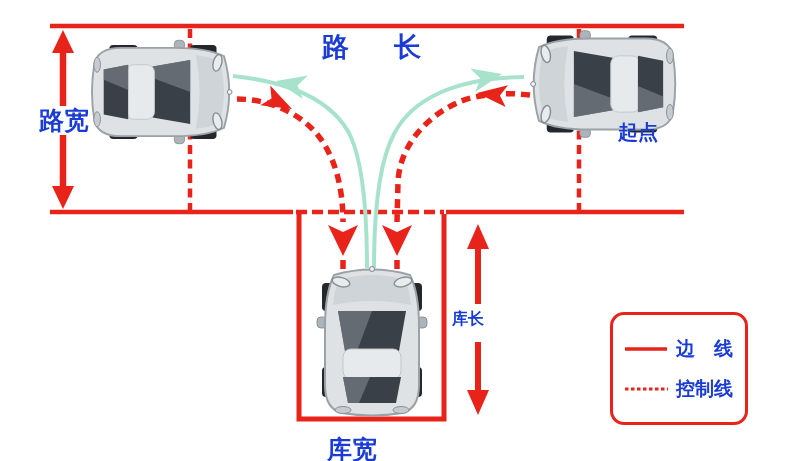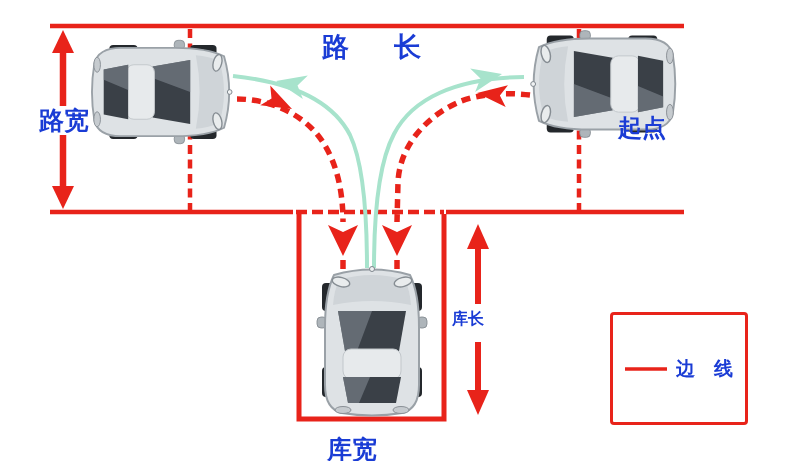--- a/index.html
+++ b/index.html
@@ -32,27 +32,27 @@
   .lamp{fill:#e9eced;stroke:#868d93;stroke-width:1.5;}
   .tail{fill:#c6cbcf;stroke:#8a9096;stroke-width:1;}
   .emblem{fill:#f0f2f3;stroke:#7d858c;stroke-width:1;}
   
   .cn-label{
     position:absolute;color:var(--label-blue);font-weight:bold;line-height:1;
     white-space:pre;font-family:"DejaVu Sans",sans-serif;
   }
   .lbl-road-length{left:322px;top:33px;font-size:27px;letter-spacing:9px;}
   .lbl-road-width{left:39px;top:108px;font-size:25px;text-align:right;}
-  .lbl-start{left:618px;top:116px;font-size:24px;}
+  .lbl-start{left:618px;top:122px;font-size:20px;}
   .lbl-garage-length{left:452px;top:311px;font-size:16px;}
   .lbl-garage-width{left:327px;top:437px;font-size:25px;}
   
   .legend{
     position:absolute;left:610px;top:312px;width:138px;height:113px;
-    box-sizing:border-box;border:3px solid var(--boundary-red);border-radius:4px;
+    box-sizing:border-box;border:3px solid var(--boundary-red);border-radius:14px;
     background:var(--background);display:flex;flex-direction:column;
     justify-content:space-evenly;padding:3px 20px 3px 10px;
   }
   .legend-row{display:flex;align-items:center;gap:7px;}
   .legend-sample{flex:0 0 auto;display:block;}
   .legend-label{
     color:var(--label-blue);font-weight:bold;font-size:19px;line-height:1;
     white-space:pre;font-family:"DejaVu Sans",sans-serif;
   }
 </style>
@@ -143,15 +143,21 @@
   <div class="cn-label lbl-garage-length">库长</div>
   <div class="cn-label lbl-garage-width">库宽</div>
 
   <div class="legend">
     <div class="legend-row">
       <svg class="legend-sample" width="46" height="12" viewBox="0 0 46 12">
         <line class="ln" x1="2" y1="6" x2="44" y2="6" stroke-width="3.5"></line>
       </svg>
       <span class="legend-label">边　线</span>
     </div>
+    <div class="legend-row">
+      <svg class="legend-sample" width="46" height="12" viewBox="0 0 46 12">
+        <line class="ln" x1="2" y1="6" x2="45" y2="6" stroke-width="3" stroke-dasharray="3.5 2.5"></line>
+      </svg>
+      <span class="legend-label">控制线</span>
+    </div>
   </div>
 
 </div>
 
 </body></html>

